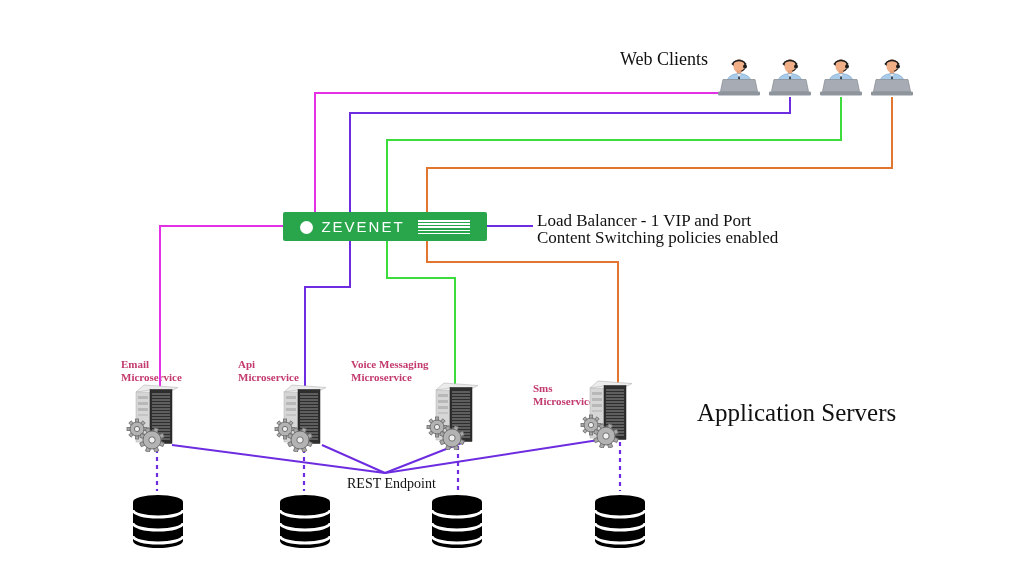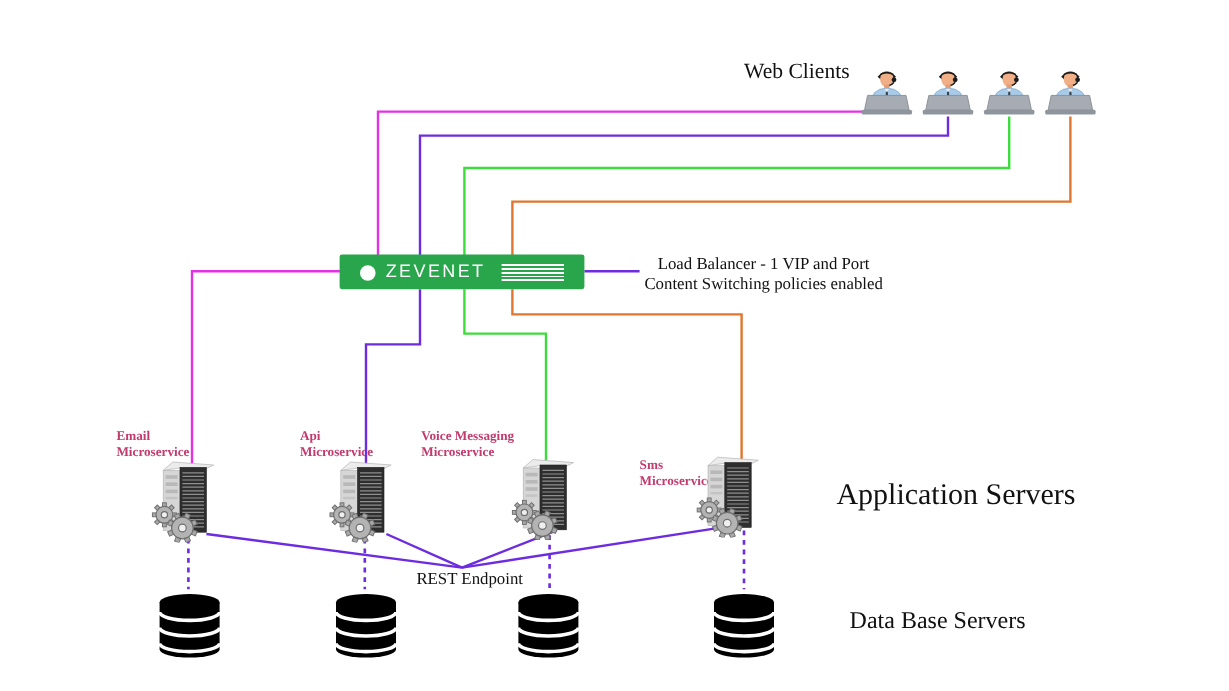--- a/index.html
+++ b/index.html
@@ -1,28 +1,28 @@
 <!DOCTYPE html>
 <html><head>
 <meta charset="utf-8">
 <style>
   html,body{margin:0;padding:0;background:#fff;}
   .canvas{position:relative;width:1024px;height:576px;background:#ffffff;overflow:hidden;
           font-family:"Liberation Serif",serif;color:#111;}
   .layer{position:absolute;left:0;top:0;}
   .abs{position:absolute;}
-  .txt{white-space:pre-line;line-height:1.18;text-align:center;}
+  .txt{white-space:pre-line;line-height:1.18;}
   .t-webclients{left:620px;top:49px;font-size:18px;}
   .t-appservers{left:697px;top:398px;font-size:25px;}
   .t-dbservers{left:708px;top:506px;font-size:20px;}
   .t-rest{left:347px;top:476px;font-size:14px;font-family:Liberation Serif, serif;}
-  .t-lbnote{left:537px;top:213px;font-size:14px;line-height:16.5px;}
+  .t-lbnote{left:537px;top:213px;font-size:17px;line-height:16.5px;}
   .ms-label{font-size:11px;font-weight:bold;line-height:12.5px;white-space:pre-line;}
   .ms-email{left:97px;top:358px;}
-  .ms-api{left:250px;top:358px;}
+  .ms-api{left:238px;top:358px;}
   .ms-voice{left:351px;top:358px;}
   .ms-sms{left:533px;top:358px;margin-top:24px;}
   .lb-box{left:283px;top:212px;width:204px;height:29px;border-radius:2px;
           display:flex;align-items:center;z-index:3;}
   .lb-led{position:absolute;left:17px;top:9px;width:13px;height:13px;border-radius:50%;background:#fff;}
   .lb-name{position:absolute;left:0;right:44px;text-align:center;color:#fff;
            font-family:"Liberation Sans",sans-serif;font-size:15px;letter-spacing:2px;}
   .lb-vents{position:absolute;right:17px;top:8px;width:52px;height:15px;
             background:repeating-linear-gradient(to bottom,#fff 0 1.6px,rgba(0,0,0,0) 1.6px 3.2px);}
   .icon{position:absolute;z-index:2;}
@@ -135,23 +135,22 @@
       <line x1="458" y1="446" x2="458" y2="491" stroke="#6d2ce0"></line>
       <line x1="620" y1="442" x2="620" y2="491" stroke="#6d2ce0"></line>
     </g>
   </svg>
 
   <div class="abs txt t-webclients">Web Clients</div>
   <div class="abs txt t-lbnote">Load Balancer - 1 VIP and Port
 Content Switching policies enabled</div>
   <div class="abs txt t-appservers">Application Servers</div>
   <div class="abs txt t-rest">REST Endpoint</div>
-  <div class="abs txt t-dbservers">Data Base Servers</div>
-
-  <div class="abs ms-label ms-email" style="color: rgb(194, 58, 110);">Email
+
+  <div class="abs ms-label ms-email" style="color: rgb(194, 58, 110); margin-left: 24px;">Email
 Microservice</div>
   <div class="abs ms-label ms-api" style="color: rgb(194, 58, 110);">Api
 Microservice</div>
   <div class="abs ms-label ms-voice" style="color: rgb(194, 58, 110);">Voice Messaging
 Microservice</div>
   <div class="abs ms-label ms-sms" style="color: rgb(194, 58, 110);">Sms
 Microservice</div>
 
   <div class="abs lb-box" style="background-color: rgb(41, 165, 75);">
     <span class="lb-led"></span>

